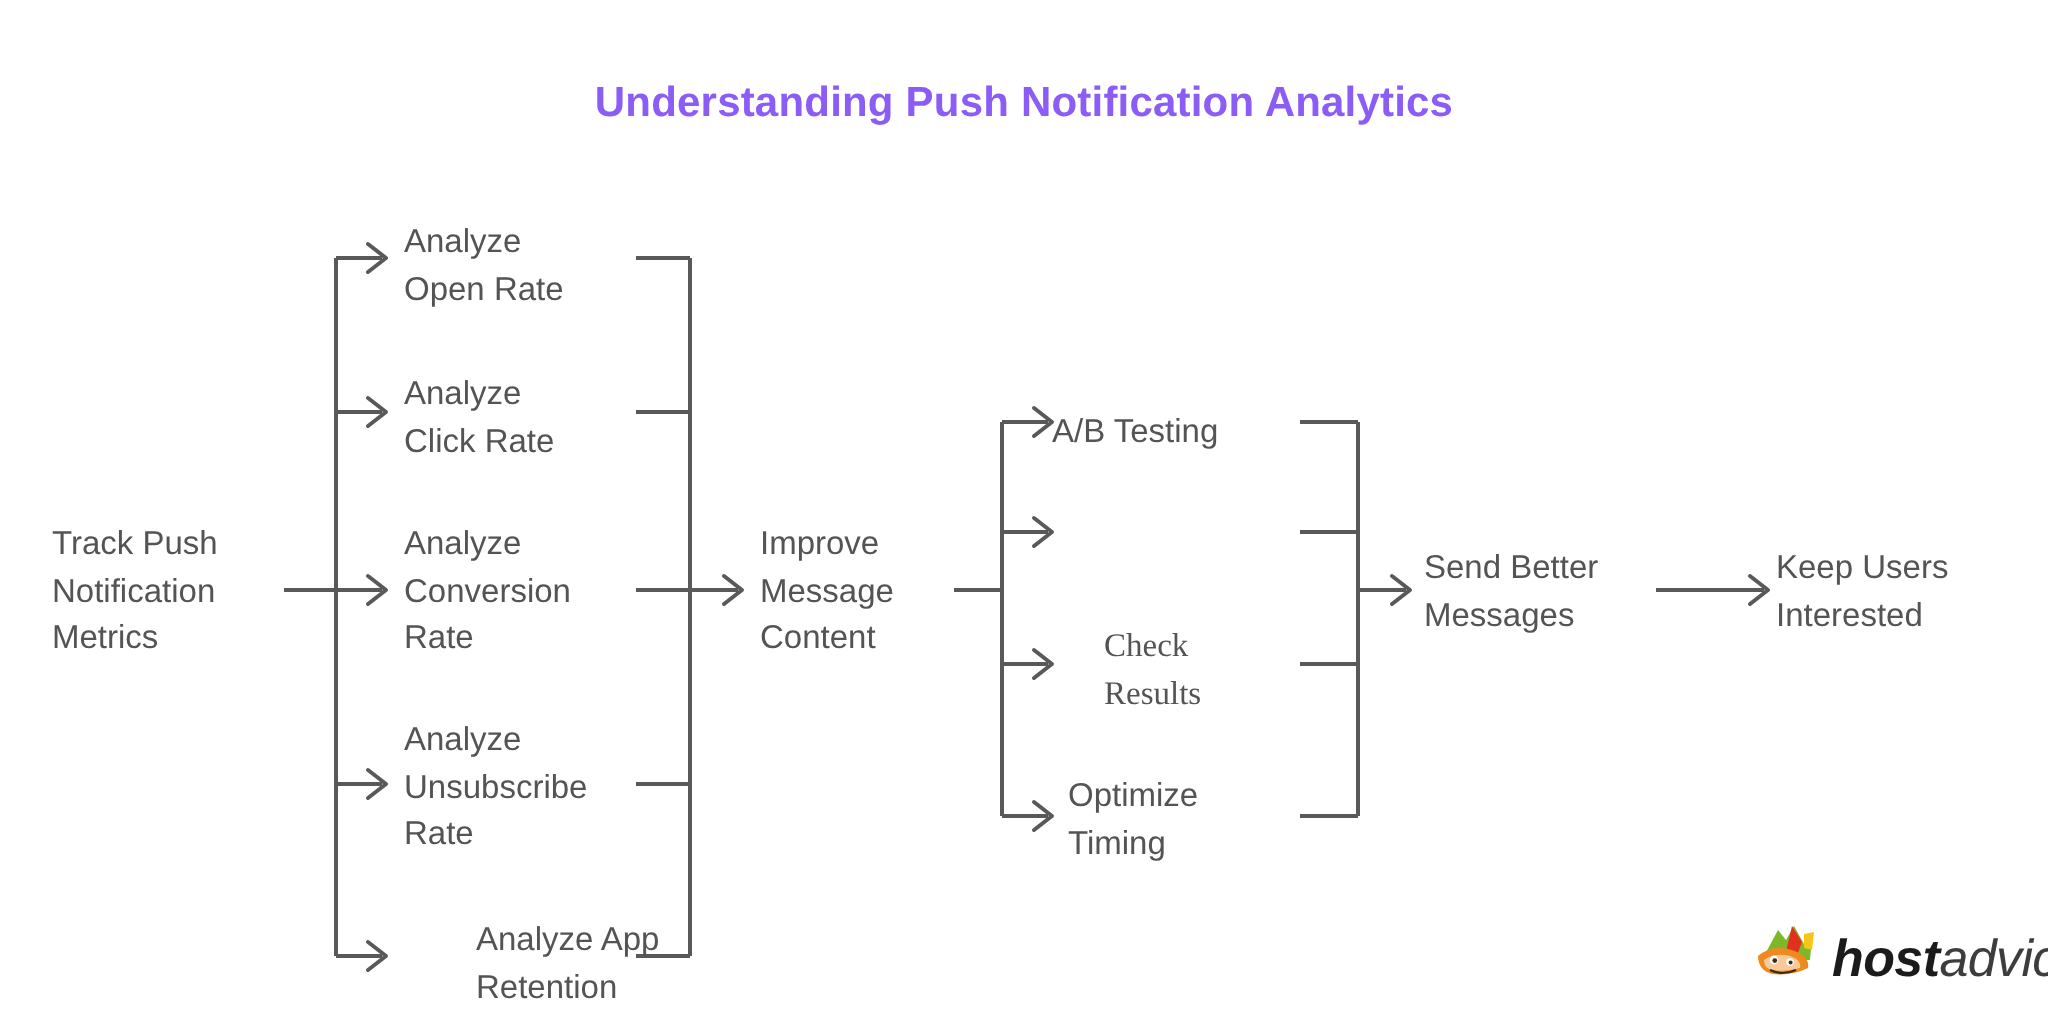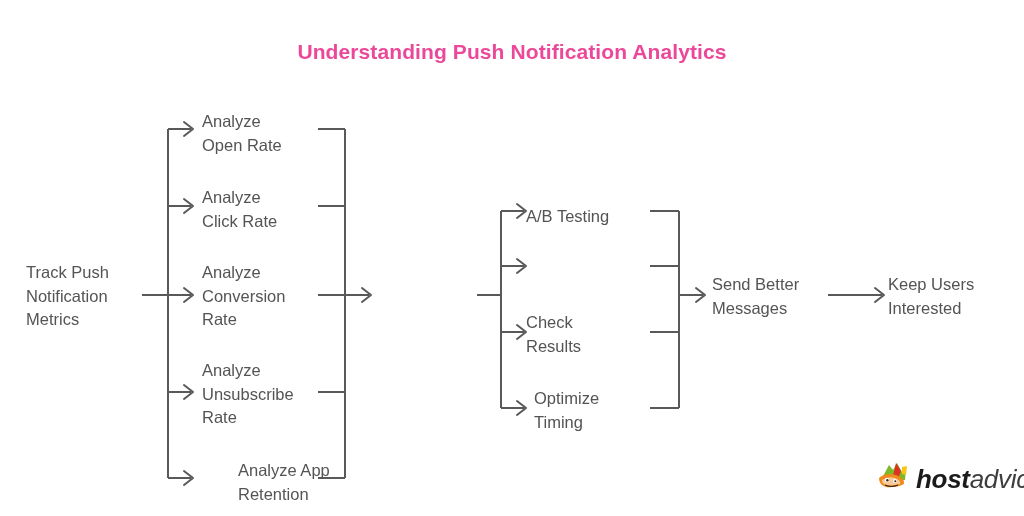--- a/index.html
+++ b/index.html
@@ -19,21 +19,21 @@
     overflow: hidden;
   }
   #title {
     position: absolute;
     left: 0;
     top: 40px;
     width: 1024px;
     text-align: center;
     font-size: 21px;
     font-weight: bold;
-    color: #ec4899;
+    color: #8b5cf6;
     letter-spacing: 0.1px;
   }
   svg.wires {
     position: absolute;
     left: 0;
     top: 0;
     width: 1024px;
     height: 516px;
   }
   svg.wires path, svg.wires line {
@@ -172,25 +172,28 @@
 Conversion
 Rate</div>
 
   <div class="node" style="left:202px; top:359px;">Analyze
 Unsubscribe
 Rate</div>
 
   <div class="node" style="left:202px; top:459px;margin-left:36px;">Analyze App
 Retention</div>
 
+  <div class="node" style="left:380px; top:261px;">Improve
+Message
+Content</div>
 
   <div class="node" style="left:526px; top:205px;">A/B Testing</div>
 
 
-  <div class="node" style="left:526px; top:311px;">Check
+  <div class="node" style="left:552px; top:311px;font-family:Liberation Serif, serif;">Check
 Results</div>
 
   <div class="node" style="left:534px; top:387px;">Optimize
 Timing</div>
 
   <div class="node" style="left:712px; top:273px;">Send Better
 Messages</div>
 
   <div class="node" style="left:888px; top:273px;">Keep Users
 Interested</div>

